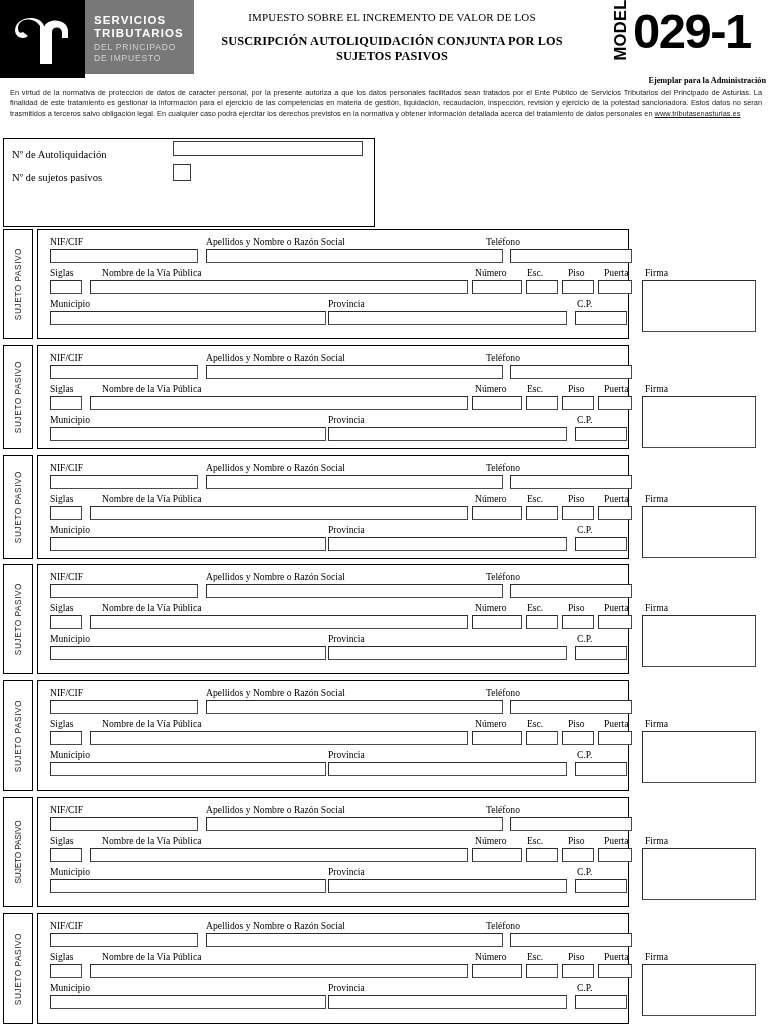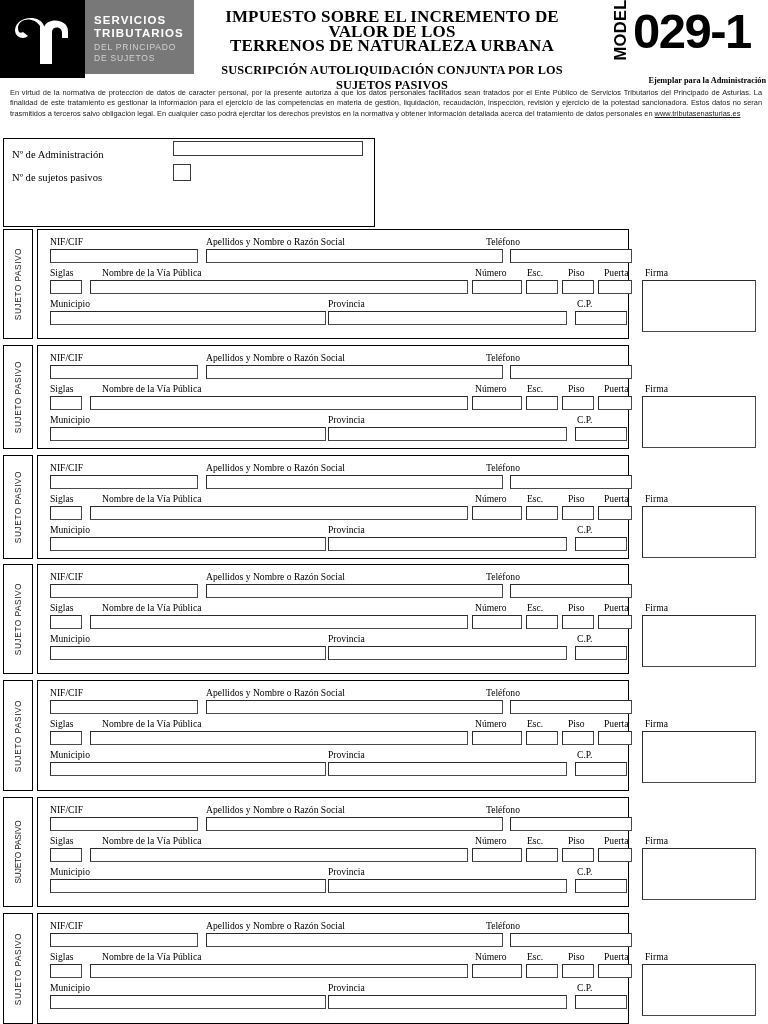--- a/index.html
+++ b/index.html
@@ -31,21 +31,21 @@
     letter-spacing:0.8px; line-height:11px;
   }
   .logo-l3 { margin-top:2px; }
 
   .title-block {
     position:absolute; left:196px; top:10px; width:392px;
     text-align:center;
   }
   .title-a {
     font-family:"Liberation Serif", serif;
-    font-size:17px; font-weight:bold; line-height:14.5px;
+    font-size:11px; font-weight:normal; line-height:14.5px;
     letter-spacing:0.15px;
   }
   .title-b {
     font-family:"Liberation Serif", serif;
     font-size:12.3px; font-weight:bold; line-height:15px;
     letter-spacing:0.15px; margin-top:9px;
   }
 
   .modelo-wrap { position:absolute; left:605px; top:2px; width:163px; height:64px; }
   .modelo-word {
@@ -162,43 +162,42 @@
   <div class="logo-wrap">
     <div class="logo-black">
       <svg class="logo-mark" viewBox="0 0 56 52">
         <path d="M4 14 C4 4, 20 2, 26 12 L26 50 L38 50 L38 18 C38 12, 48 12, 48 19 L48 24 L54 24 L54 17 C54 5, 34 3, 30 13 L30 12 C26 0, 2 2, 1 16 C1 24, 10 26, 14 22 L9 18 C6 20, 4 18, 4 14 Z" fill="#ffffff"></path>
       </svg>
     </div>
     <div class="logo-gray">
       <div class="logo-l1">SERVICIOS</div>
       <div class="logo-l2">TRIBUTARIOS</div>
       <div class="logo-l3">DEL PRINCIPADO</div>
-      <div class="logo-l4">DE SUJETOS</div>
+      <div class="logo-l4">DE IMPUESTO</div>
     </div>
   </div>
 
   <div class="title-block">
     <div class="title-a">IMPUESTO SOBRE EL INCREMENTO DE VALOR DE LOS</div>
-    <div class="title-a">TERRENOS DE NATURALEZA URBANA</div>
     <div class="title-b">SUSCRIPCIÓN AUTOLIQUIDACIÓN CONJUNTA POR LOS</div>
     <div class="title-b" style="margin-top:0">SUJETOS PASIVOS</div>
   </div>
 
   <div class="modelo-wrap">
     <div class="modelo-word">MODELO</div>
     <div class="modelo-num">029-1</div>
   </div>
 
   <div class="ejemplar">Ejemplar para la Administración</div>
 </div>
 
 <div class="privacy"><span>En virtud de la  normativa de protección de datos de caracter personal, por la presente autoriza a que los datos personales facilitados sean tratados por el Ente Público de Servicios Tributarios del Principado de Asturias. La finalidad de este tratamiento es gestionar la información para el ejercicio de las competencias en materia de gestión, liquidación, recaudación, inspección, revisión y ejercicio de la potestad sancionadora. Estos datos no seran trasmitidos a terceros salvo obligación legal. En cualquier caso podrá ejercitar los derechos previstos en la normativa y obtener información detallada acerca del tratamiento de datos personales en </span><u>www.tributasenasturias.es</u></div>
 
 <div class="auto-box">
-  <div class="auto-row r1">Nº de Administración</div>
+  <div class="auto-row r1">Nº de Autoliquidación</div>
   <div class="auto-row r2">Nº de sujetos pasivos</div>
 </div>
 <div class="auto-inp-long"></div>
 <div class="auto-inp-small"></div>
 
 <div id="sp-container">
     <div class="sp-block" style="top: 229px; height: 110px;">
       <div class="sp-tab">
         <span class="sp-tab-label">SUJETO PASIVO</span>
       </div>

